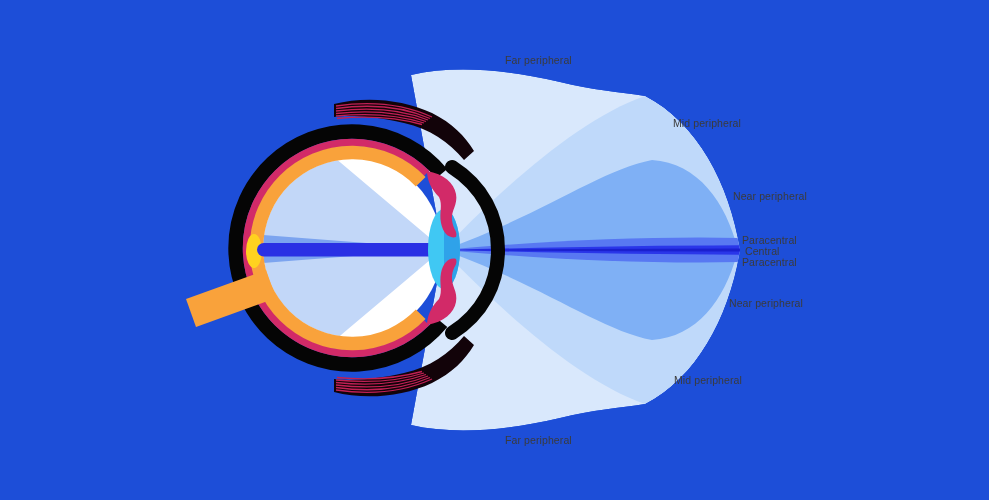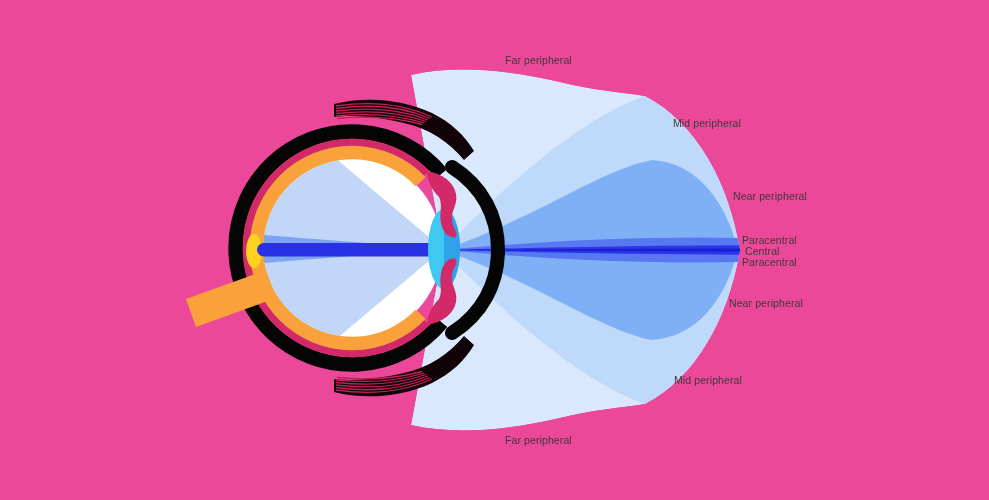--- a/index.html
+++ b/index.html
@@ -1,16 +1,16 @@
 <!DOCTYPE html>
 <html><head>
 <meta charset="utf-8">
 <style>
   html,body{margin:0;padding:0;background:#fff;}
-  .stage{position:relative;width:989px;height:500px;background:#ec4899;overflow:hidden;
+  .stage{position:relative;width:989px;height:500px;background:#1d4ed8;overflow:hidden;
          font-family:"Liberation Sans",sans-serif;}
   svg{position:absolute;left:0;top:0;}
   text.fieldlabel{font-family:"Liberation Sans",sans-serif;font-size:10.5px;letter-spacing:0.1px;}
 </style>
 </head>
 <body>
 
 <div class="stage">
 <svg width="989" height="500" viewBox="0 0 989 500">
   <defs>

